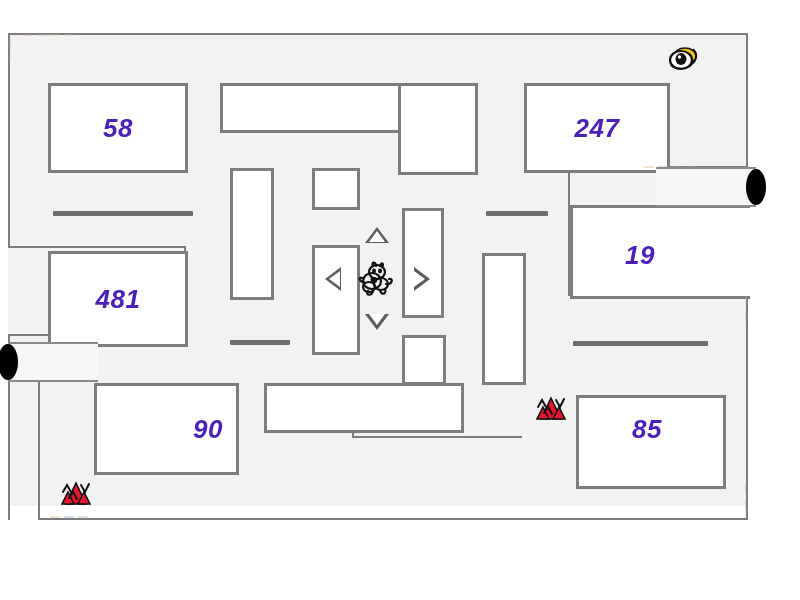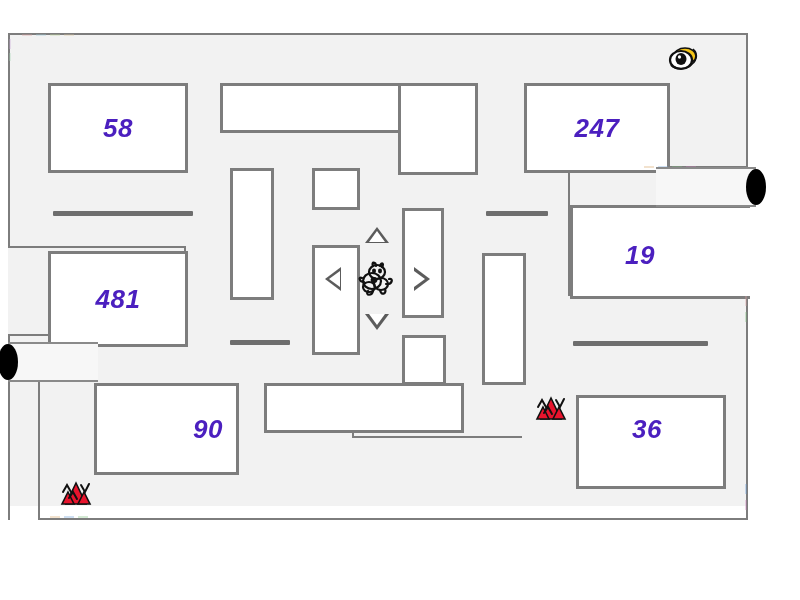--- a/index.html
+++ b/index.html
@@ -214,21 +214,21 @@
     <div class="bar" style="left:45px;  top:178px;  width:140px;"></div>
     <div class="bar" style="left:222px; top:307px;  width:60px;"></div>
     <div class="bar" style="left:478px; top:178px;  width:62px;"></div>
     <div class="bar" style="left:565px; top:308px;  width:135px;"></div>
 
     <div class="room-label" style="left:110px; top:95px;">58</div>
     <div class="room-label" style="left:589px; top:95px;">247</div>
     <div class="room-label" style="left:110px; top:266px;">481</div>
     <div class="room-label" style="left:632px; top:222px;">19</div>
     <div class="room-label" style="left:156px; top:396px;margin-left:44px;">90</div>
-    <div class="room-label" style="left:639px; top:396px;">36</div>
+    <div class="room-label" style="left:639px; top:396px;">85</div>
 
     <svg class="edge-ticks" style="left:0;top:0;width:120px;height:30px;" viewBox="0 0 120 30">
       <g stroke-width="1.2">
         <line x1="14" y1="2" x2="24" y2="2" stroke="#d9a0a0"></line>
         <line x1="28" y1="2" x2="38" y2="2" stroke="#a0c8d9"></line>
         <line x1="42" y1="2" x2="52" y2="2" stroke="#c0d9a0"></line>
         <line x1="56" y1="2" x2="66" y2="2" stroke="#d9c5a0"></line>
         <line x1="2" y1="6" x2="2" y2="16" stroke="#c9a8d9"></line>
         <line x1="2" y1="20" x2="2" y2="28" stroke="#a8d9b6"></line>
       </g>

